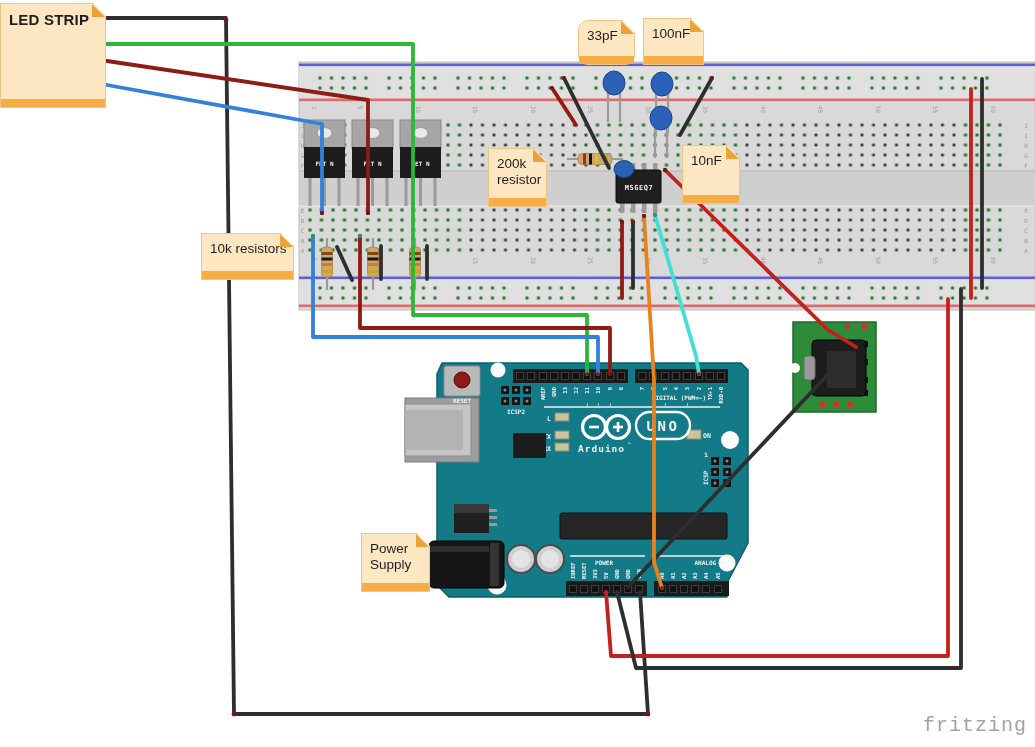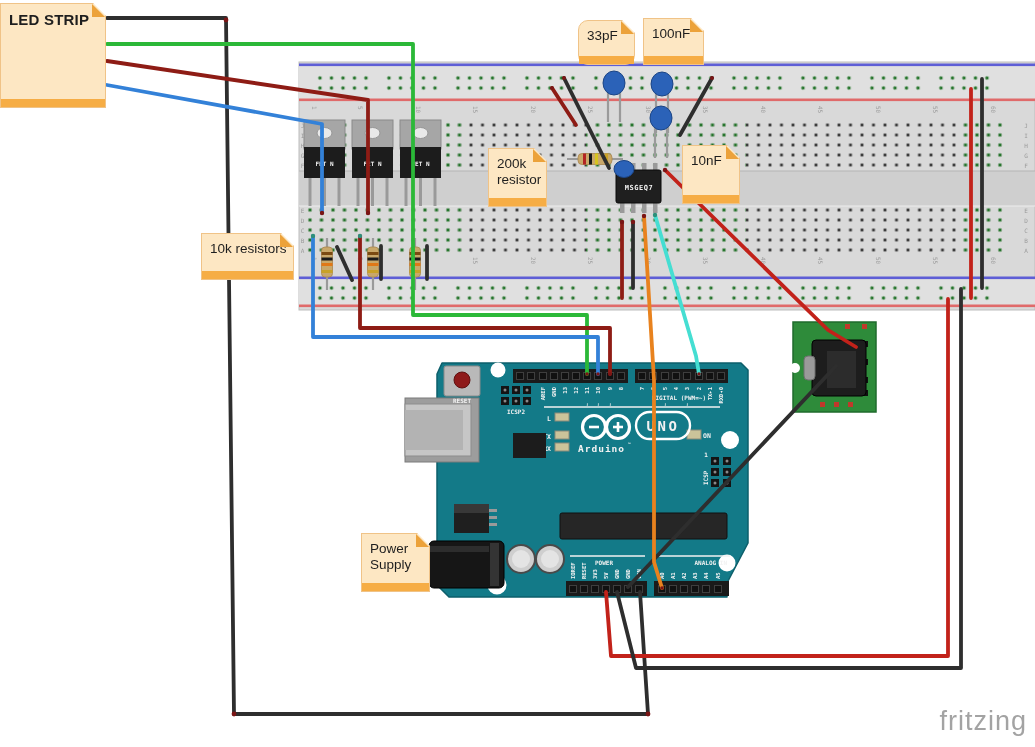--- a/index.html
+++ b/index.html
@@ -8,22 +8,22 @@
   #scene{position:absolute;left:0;top:0;}
   .note{position:absolute;background:var(--note-bg,#fde7c3);border:1px solid var(--note-border,#f0c387);
         box-sizing:border-box;color:#1e1e1e;font-size:13.5px;line-height:1.18;padding:7px 6px 6px 8px;
         clip-path:polygon(0 0,calc(100% - 13px) 0,100% 13px,100% 100%,0 100%);z-index:5;}
   .note::before{content:"";position:absolute;top:0;right:0;width:0;height:0;
         border-top:13px solid transparent;border-left:13px solid var(--note-fold,#eca23a);}
   .note::after{content:"";position:absolute;left:0;right:0;bottom:0;height:8px;
         background:var(--note-bar,#f6ad45);}
   .note .l{display:block;}
   .note-big{font-size:15px;font-weight:bold;letter-spacing:.2px;}
-  #watermark{position:absolute;right:8px;bottom:10px;color:#a3a3a3;font-size:27px;
-        font-family:Liberation Sans, sans-serif;letter-spacing:1px;z-index:4;margin-top:44px;}
+  #watermark{position:absolute;right:8px;bottom:10px;color:#a3a3a3;font-size:20px;
+        font-family:Liberation Mono, monospace;letter-spacing:1px;z-index:4;margin-top:44px;}
   text{user-select:none;}
   .silk{font-family:"DejaVu Sans Mono",monospace;font-weight:bold;fill:#f2f2f2;}
   .bbtxt{font-family:"DejaVu Sans Mono",monospace;fill:#9b9b9b;}
 </style>
 </head>
 <body>
 
 <div id="stage" style="--note-bg: #fde7c3; --note-bar: #f6ad45; --note-fold: #eca23a; --note-border: #f0c387;">
 <svg id="scene" width="1035" height="747" viewBox="0 0 1035 747" xmlns="http://www.w3.org/2000/svg">
 

